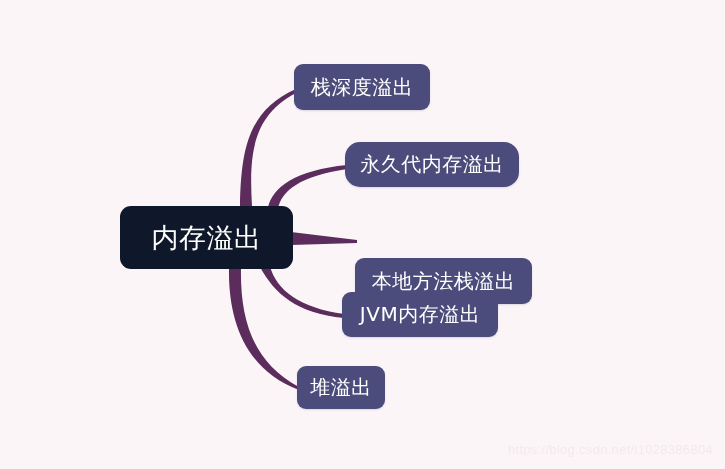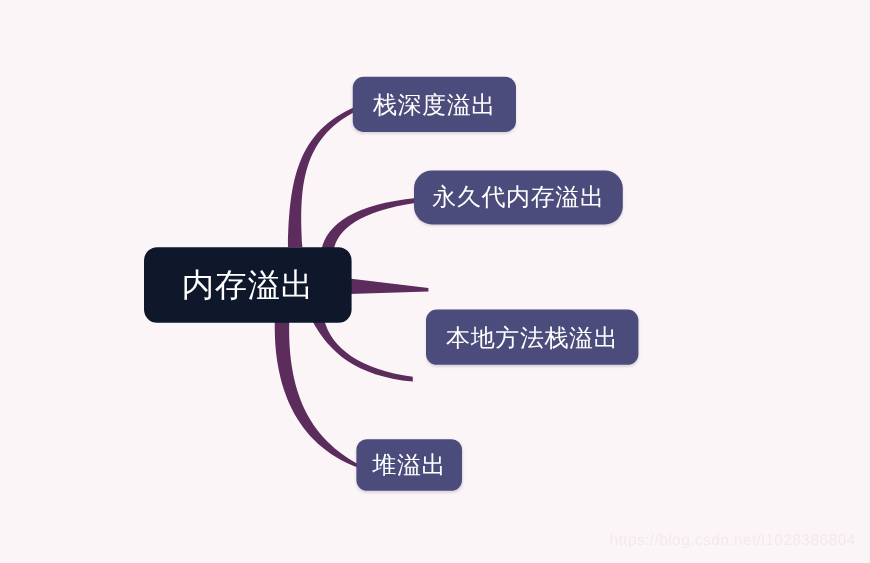--- a/index.html
+++ b/index.html
@@ -105,20 +105,23 @@
   </div>
 
   <div class="node node-branch node-b2">
     <span>永久代内存溢出</span>
   </div>
 
   <div class="node node-branch node-b3">
     <span>本地方法栈溢出</span>
   </div>
 
+  <div class="node node-branch node-b4">
+    <span>JVM内存溢出</span>
+  </div>
 
   <div class="node node-branch node-b5">
     <span>堆溢出</span>
   </div>
 
   <div class="watermark">https://blog.csdn.net/l1028386804</div>
 
 </div>
 
 </body></html>

